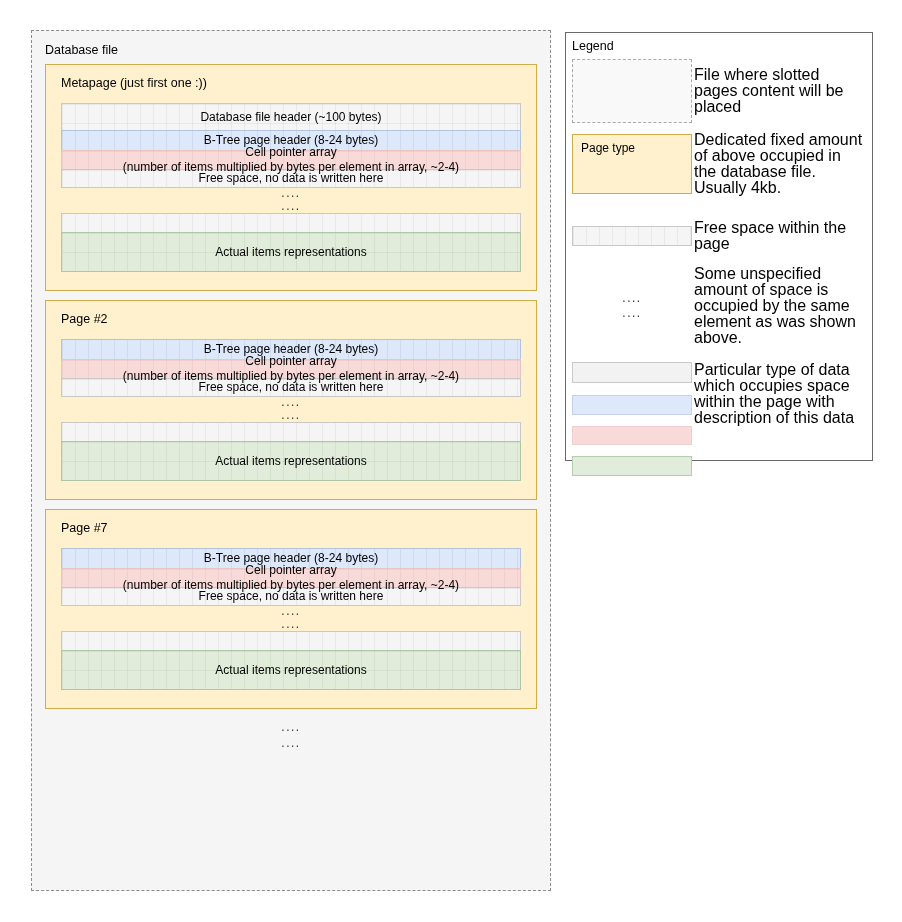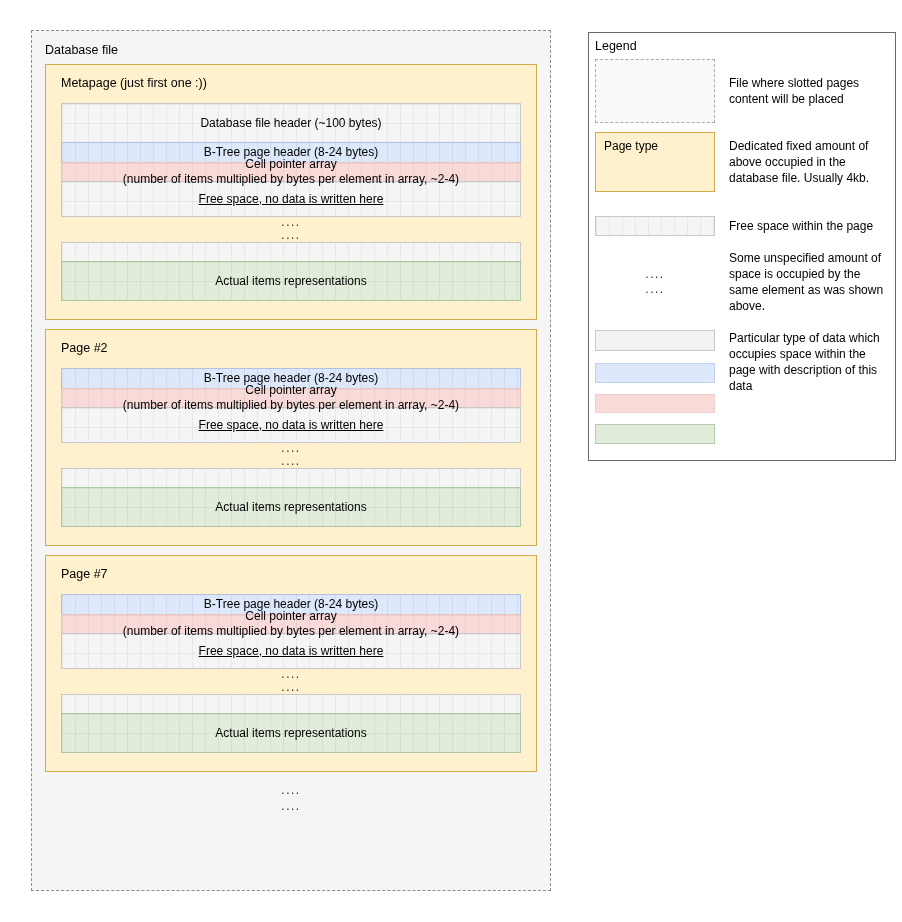--- a/index.html
+++ b/index.html
@@ -40,49 +40,49 @@
   .grid-both {
     background-image:
       repeating-linear-gradient(to right, var(--gl) 0 1px, transparent 1px 13px),
       repeating-linear-gradient(to bottom, var(--gl) 0 1px, transparent 1px 19px);
   }
   .grid-v {
     background-image:
       repeating-linear-gradient(to right, var(--gl) 0 1px, transparent 1px 13px);
   }
 
-  .row--file_header { height:40px; background-color:var(--gray-fill,#f5f5f6); --gl:rgba(0,0,0,0.055); }
+  .row--file_header { height:28px; background-color:var(--gray-fill,#f5f5f6); --gl:rgba(0,0,0,0.055); }
   .row--btree  { height:21px; background-color:var(--blue-fill,#dde9fb); border-color:#b2c1dc; --gl:rgba(60,90,160,0.10); }
   .row--cellptr{ height:20px; background-color:var(--pink-fill,#f8dad8); border-color:#e8c4c2; --gl:rgba(150,60,60,0.07); }
-  .row--free   { height:36px; background-color:var(--gray-fill,#f5f5f6);text-decoration:underline; --gl:rgba(0,0,0,0.055); }
+  .row--free   { height:19px; background-color:var(--gray-fill,#f5f5f6); --gl:rgba(0,0,0,0.055); }
   .row--strip  { height:20px; background-color:var(--gray-fill,#f5f5f6); --gl:rgba(0,0,0,0.055); }
   .row--items  { height:40px; background-color:var(--green-fill,#e1edda); border-color:#aec5a8; --gl:rgba(60,120,60,0.09); }
   .row--dots {
     height:26px; border:none; background:transparent;
     font-size:12px; letter-spacing:1.5px; line-height:13px; color:#2d2d2d;
   }
   .row--dots + .row { margin-top:0; }
 
   .trailing-dots {
     margin-top:10px; text-align:center; white-space:pre-line;
     font-size:12px; letter-spacing:1.5px; line-height:16px; color:#2d2d2d;
   }
 
   
   .legend {
-    position:absolute; left:588px; top:32px; width:308px; height:429px;
+    position:absolute; left:565px; top:32px; width:308px; height:429px;
     background:#ffffff; border:1px solid #696969;
     padding:6px 6px 8px 6px;
   }
   .legend-title { font-size:12.5px; line-height:14px; margin-bottom:6px; }
 
   .legend-item { display:flex; align-items:center; }
-  .legend-item .swatch-col { width:120px; flex:0 0 120px; margin-right:14px; }
+  .legend-item .swatch-col { width:120px; flex:0 0 120px; margin-right:2px; }
   .legend-item .legend-text {
-    flex:1; font-size:12px; line-height:16px;
+    flex:1; font-size:16px; line-height:16px;
   }
 
   .li-file   { margin-top:0; }
   .li-page   { margin-top:9px; }
   .li-free   { margin-top:24px; }
   .li-dots   { margin-top:14px; }
   .li-types  { margin-top:16px; align-items:flex-start; }
   .li-types .legend-text { }
 
   .swatch-dashed {

